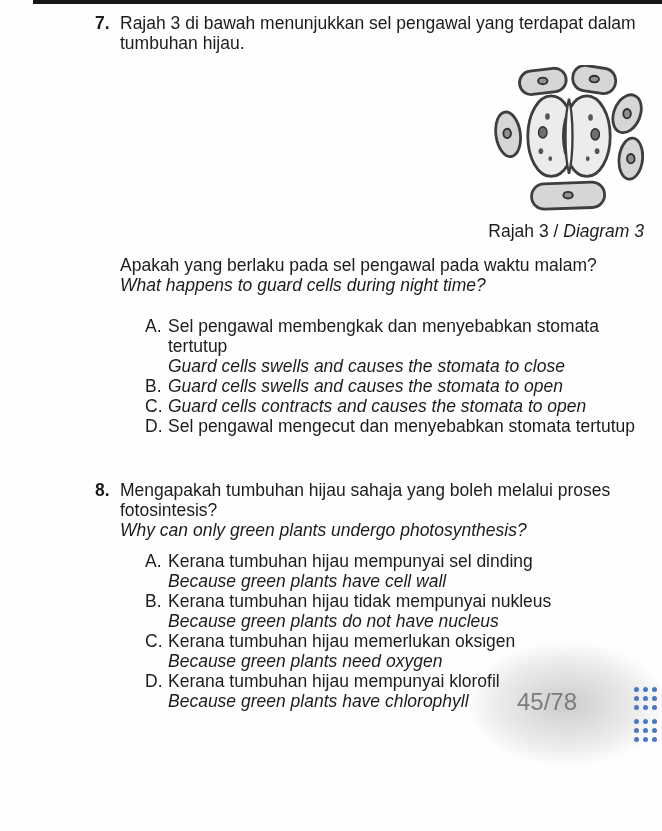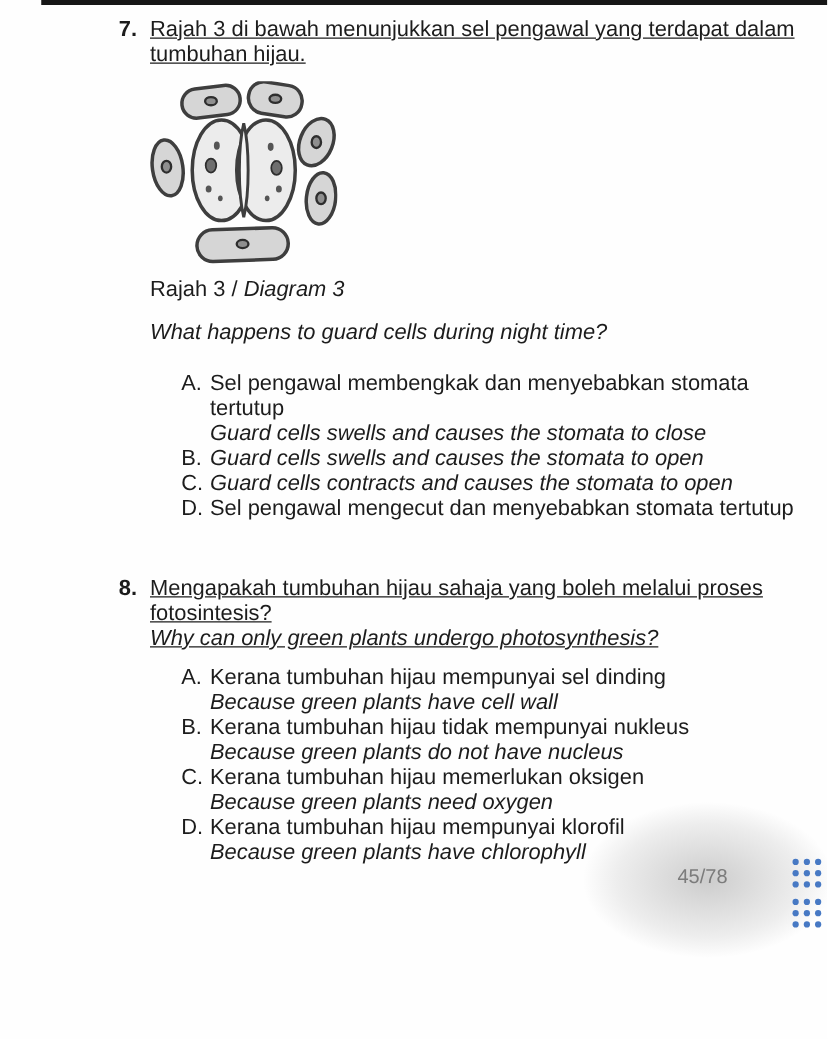--- a/index.html
+++ b/index.html
@@ -11,41 +11,41 @@
     font-size:17.5px;line-height:20px;
     color:#1c1c1c;
     overflow:hidden;
   }
   .top-edge{position:absolute;top:0;left:33px;right:0;height:4px;background:#161616;}
   .q{padding-left:95px;position:relative;}
   .q7{padding-top:13px;}
   .q8{margin-top:44px;}
   .qrow{display:flex;}
   .qnum{flex:0 0 25px;font-weight:bold;}
-  .qbody{width:524px;text-decoration:underline;}
+  .qbody{width:524px;}
   .en{font-style:italic;}
-  .fig-wrap{width:524px;margin-left:25px;text-align:left;padding-top:12px;}
+  .fig-wrap{width:524px;margin-left:25px;text-align:right;padding-top:12px;}
   figure{margin:0;display:block;}
   .caption{margin-top:4px;}
   .qtext{margin-left:25px;width:524px;margin-top:14px;}
   .options{margin-left:50px;margin-top:21px;}
   .options8{margin-top:11px;}
   .opt{display:flex;}
   .opt-letter{flex:0 0 23px;}
   .opt-body{width:480px;}
   
   .shade{
     position:absolute;right:0;top:612px;width:228px;height:219px;
     background:radial-gradient(ellipse 125px 78px at 58% 42%,
       rgba(90,90,90,0.30), rgba(90,90,90,0.10) 58%, rgba(90,90,90,0) 80%);
     pointer-events:none;
   }
   .watermark{
-    position:absolute;left:542px;top:691px;
-    font-size:16px;line-height:22px;
+    position:absolute;left:517px;top:691px;
+    font-size:24px;line-height:22px;
     color:rgba(108,108,108,0.85);
     font-style:normal;
   }
   .dots-stack{position:absolute;right:5px;top:687px;display:flex;flex-direction:column;gap:9px;}
   .dots-grid{display:grid;grid-template-columns:repeat(3,5px);grid-auto-rows:5px;gap:4px;}
   .dot{width:5px;height:5px;border-radius:50%;background:#4779c4;}
 </style>
 </head>
 <body>
 
@@ -103,20 +103,21 @@
             <ellipse cx="100" cy="100" rx="2" ry="2.5"></ellipse>
           </g>
         </svg>
       </figure>
       <div class="caption">
         <span>Rajah 3 / </span><span class="en">Diagram 3</span>
       </div>
     </div>
 
     <div class="qtext">
+      <div>Apakah yang berlaku pada sel pengawal pada waktu malam?</div>
       <div class="en">What happens to guard cells during night time?</div>
     </div>
 
     <div class="options">
       <div class="opt">
         <span class="opt-letter">A.</span>
         <div class="opt-body">
           <div>Sel pengawal membengkak dan menyebabkan stomata tertutup</div>
           <div class="en">Guard cells swells and causes the stomata to close</div>
         </div>

